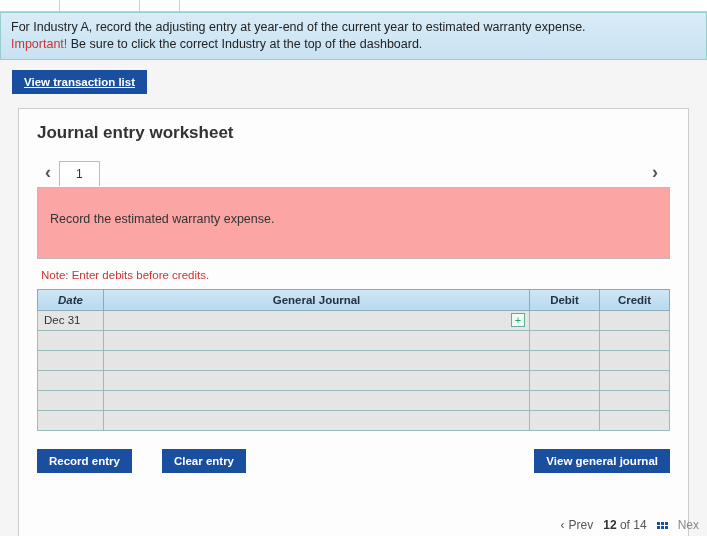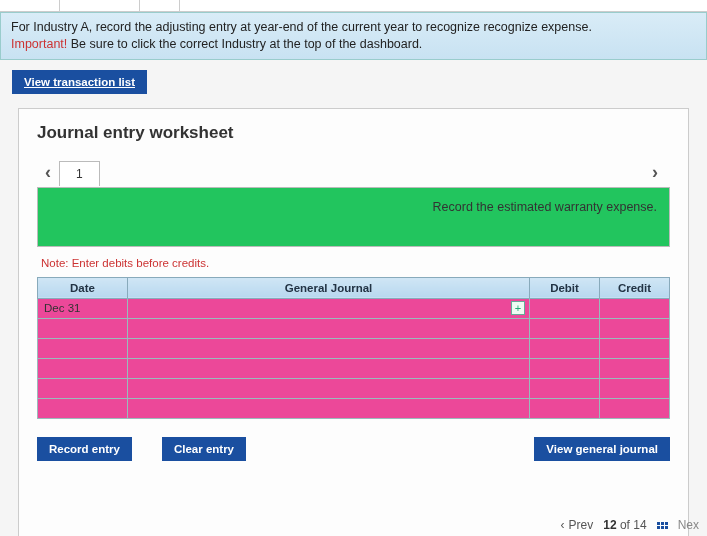--- a/index.html
+++ b/index.html
@@ -61,47 +61,46 @@
     background:#fff;
     padding:5px 16px;
     font-size:12px;
     position:relative;
     top:1px;
     z-index:2;
     cursor:pointer;
   }
   .desc-box {
     border:1px solid #bbb;
-    background:#22c55e;
-    padding:12px 12px 32px 12px;
+    background:#fca5a5;
+    padding:24px 12px 32px 12px;
     font-size:12.5px;
     position:relative;
     z-index:1;
-    text-align:right;
   }
   .note { color:#c33; font-size:11.5px; margin:10px 0 8px 4px; }
   .grid {
     border-collapse: collapse;
     width: 100%;
     font-size:11.5px;
   }
   .grid th {
     background: linear-gradient(#d0e6f5,#b8d8ef);
     border:1px solid #8ab;
     padding:4px 6px;
     font-weight:bold;
     color:#234;
   }
   .grid td {
     border:1px solid #9bb;
     height:20px;
     padding:2px 6px;
-    background:#ec4899;
-  }
-  .grid .col-date { width:90px; }
+    background:#e5e5e5;
+  }
+  .grid .col-date { width:66px;font-style:italic; }
   .grid .col-gj { }
   .grid .col-db { width:70px; }
   .grid .col-cr { width:70px; }
   .plus-cell { position:relative; }
   .plus-icon {
     position:absolute; right:4px; top:50%; transform:translateY(-50%);
     width:14px;height:14px;border:1px solid #6a9;
     display:flex;align-items:center;justify-content:center;
     font-size:11px;color:#2a7;background:#eefcf3;cursor:pointer;
     line-height:1;
@@ -133,21 +132,21 @@
 
 
 
 <div class="top-stub">
   <div style="width:60px"></div>
     <div style="width:80px"></div>
     <div style="width:40px"></div>
 </div>
 
 <div class="instruction-bar">
-  <span>For Industry A, record the adjusting entry at year-end of the current year to recognize recognize expense.</span><br>
+  <span>For Industry A, record the adjusting entry at year-end of the current year to estimated warranty expense.</span><br>
   <span class="imp">Important!</span><span> Be sure to click the correct Industry at the top of the dashboard.</span>
 </div>
 
 <button class="btn-blue btn-view-list">View transaction list</button>
 
 <div class="worksheet-panel">
   <div class="ws-title">Journal entry worksheet</div>
 
   <div class="tab-row">
     <div class="chev">‹</div>

